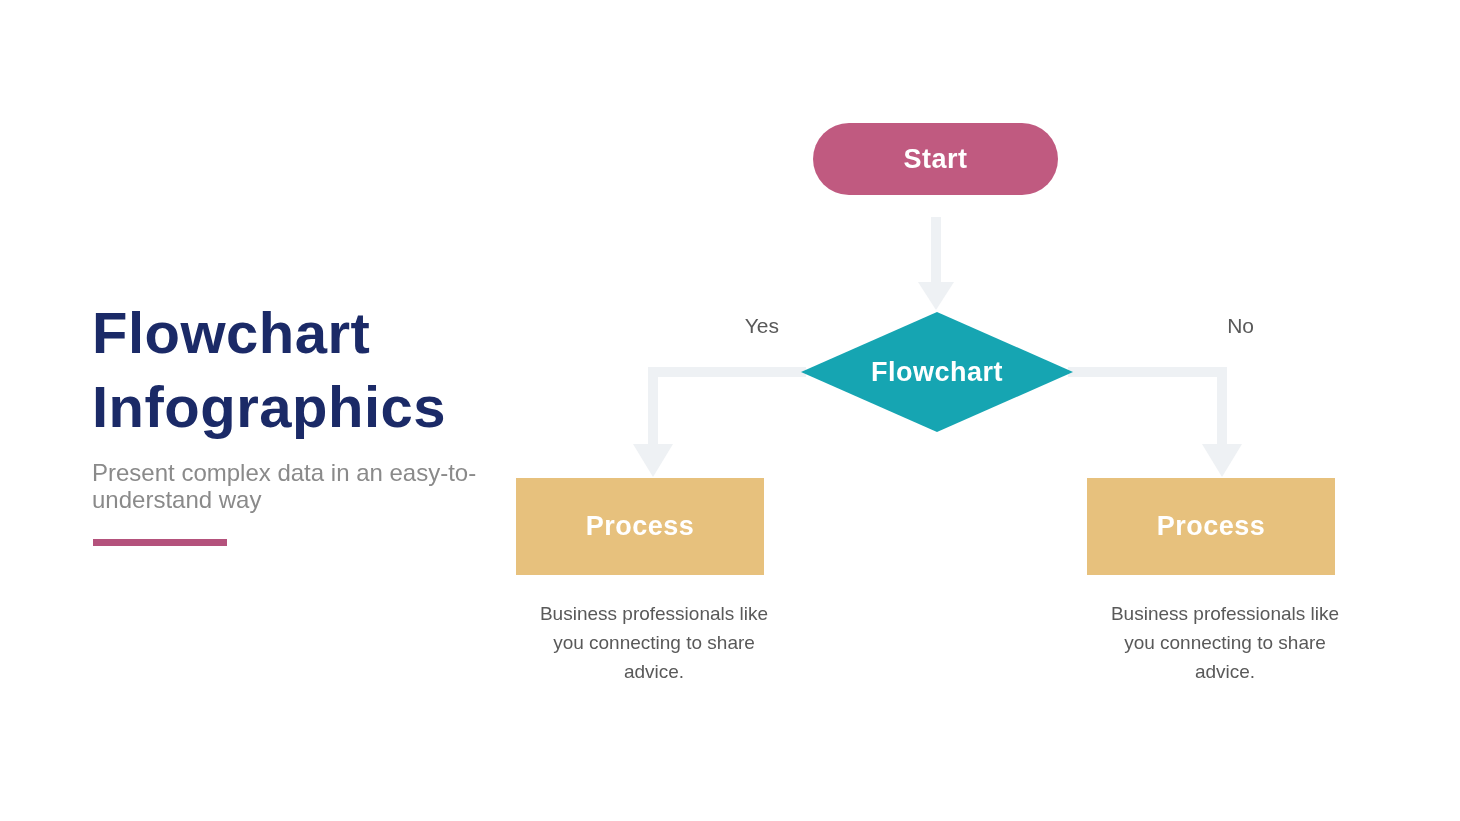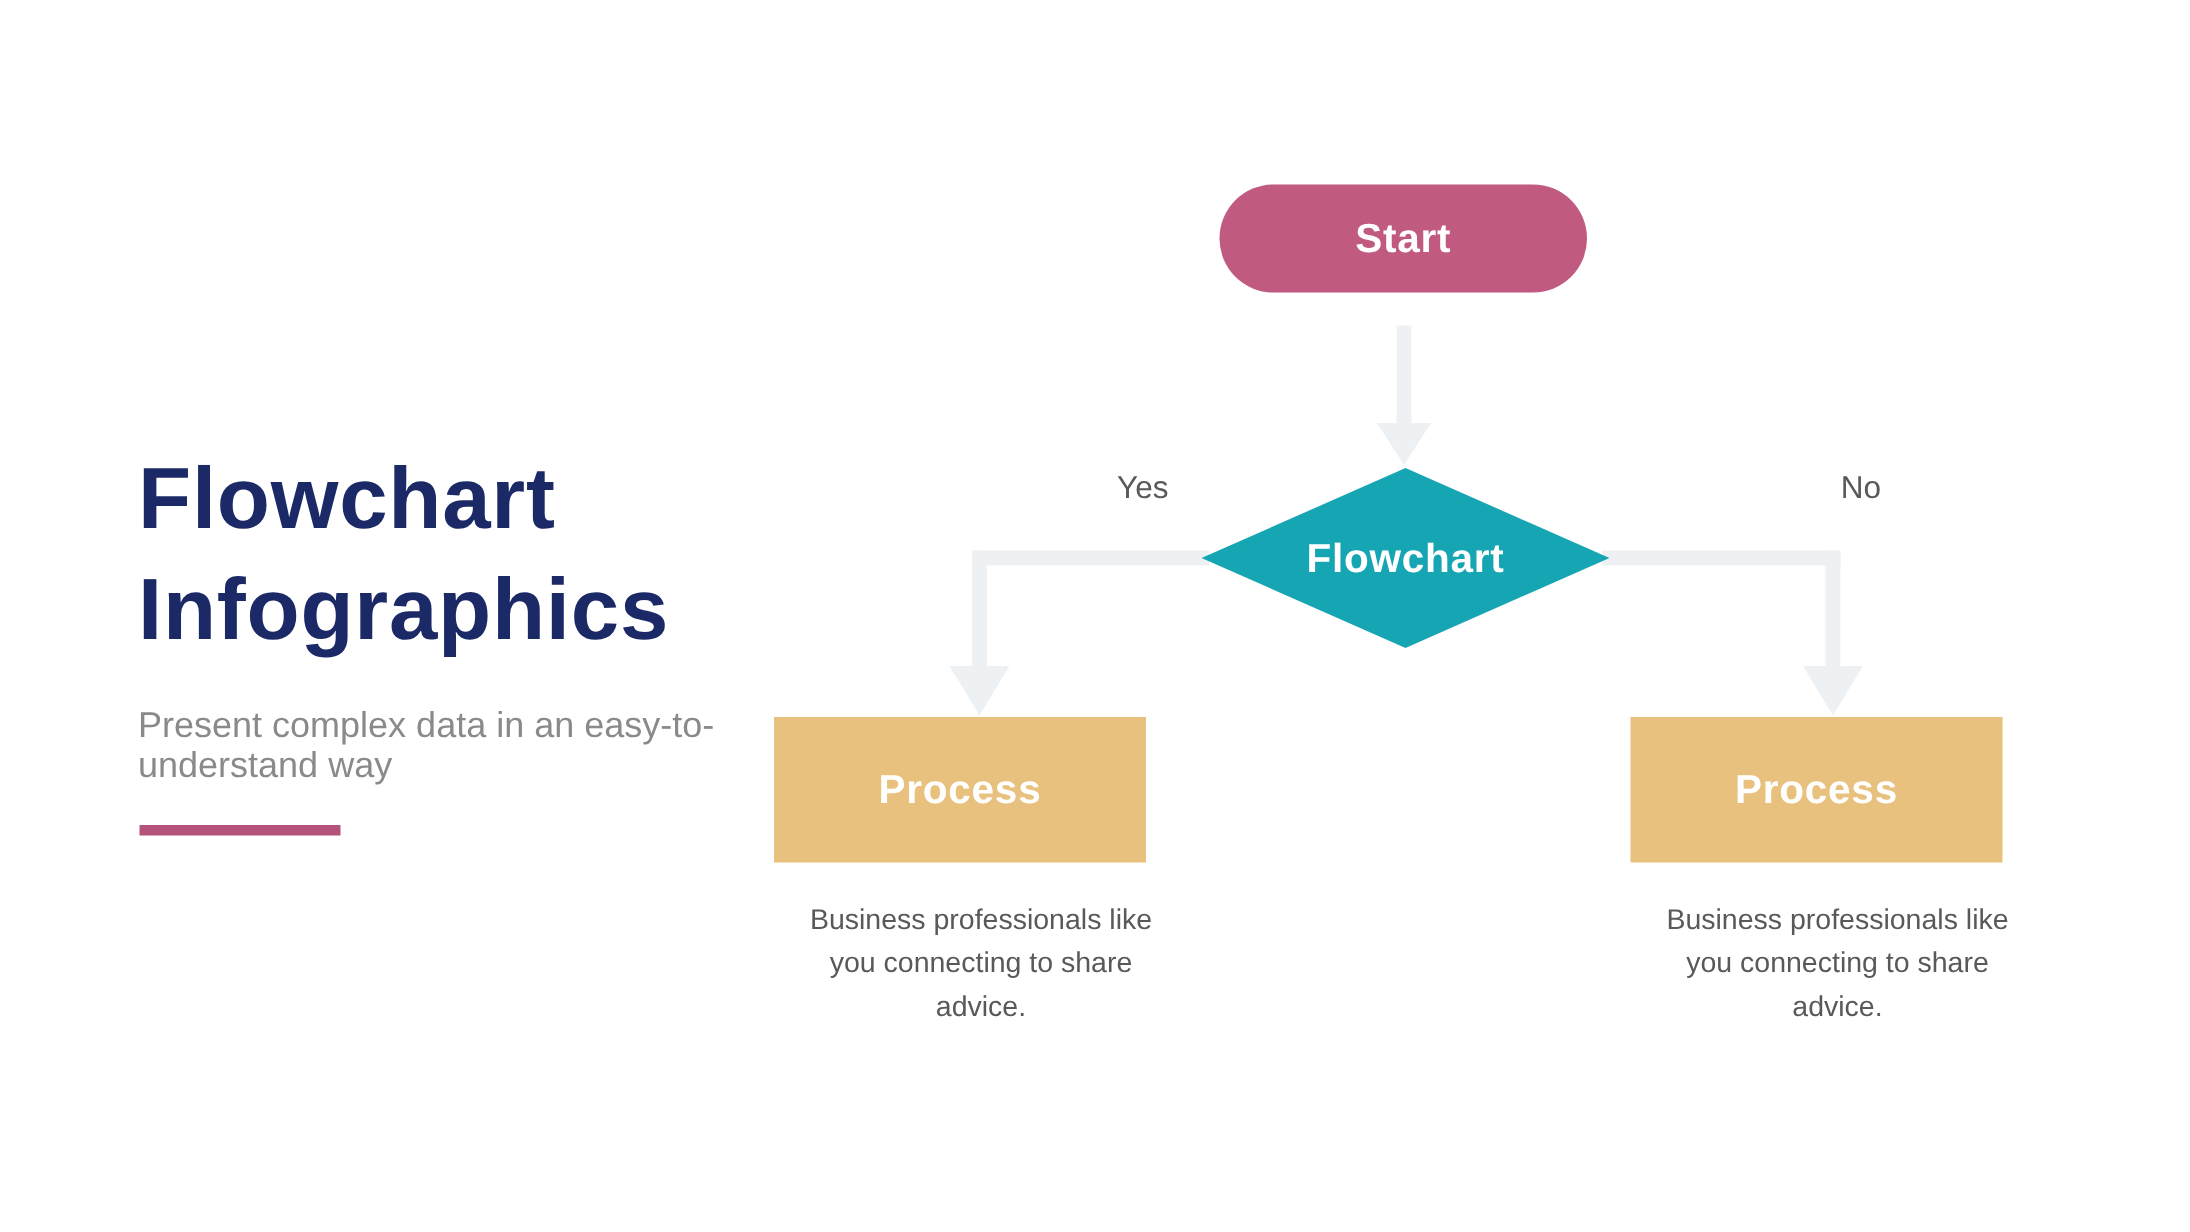--- a/index.html
+++ b/index.html
@@ -25,21 +25,21 @@
     overflow:hidden;
   }
 
   
   .intro{position:absolute;left:92px;top:296px;width:400px;}
   .intro h1{
     font-size:58px;line-height:74px;font-weight:bold;
     color:var(--c-title);letter-spacing:0.5px;
   }
   .intro .subtitle{
-    margin-top:26px;width:385px;
+    margin-top:15px;width:385px;
     font-size:24px;line-height:27px;
     color:var(--c-subtitle);
   }
   .intro .underline{
     margin-top:26px;margin-left:1px;
     width:134px;height:7px;
     background:var(--c-underline);
   }
 
   

